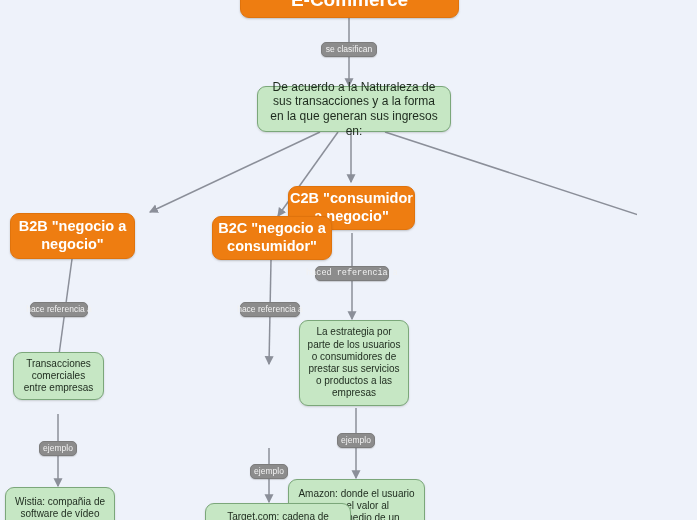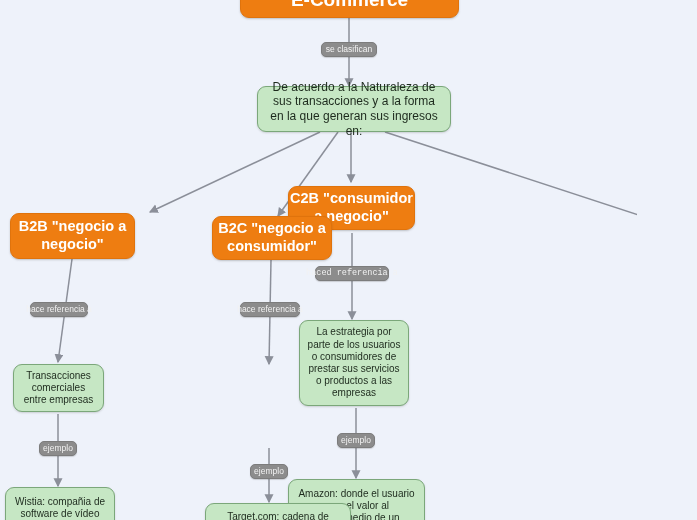--- a/index.html
+++ b/index.html
@@ -149,21 +149,21 @@
   </div>
 
   <div class="node cat" style="left:10px; top:213px; width:125px; height:46px;">
     <span>B2B "negocio a negocio"</span>
   </div>
 
   <div class="label" style="left:30px; top:302px; width:58px; height:15px;">
     <span>hace referencia a</span>
   </div>
 
-  <div class="node green" style="left:13px; top:364px; width:91px; height:48px; padding:3px 5px;">
+  <div class="node green" style="left:13px; top:352px; width:91px; height:48px; padding:3px 5px;">
     <span>Transacciones
 comerciales
 entre empresas</span>
   </div>
 
   <div class="label" style="left:39px; top:441px; width:38px; height:15px;">
     <span>ejemplo</span>
   </div>
 
   <div class="node green" style="left:5px; top:487px; width:110px; height:58px; padding:3px 5px; align-items:flex-start;">

